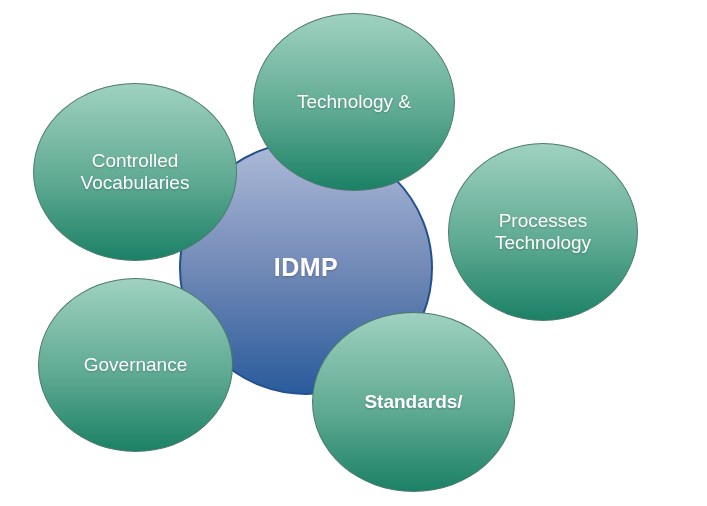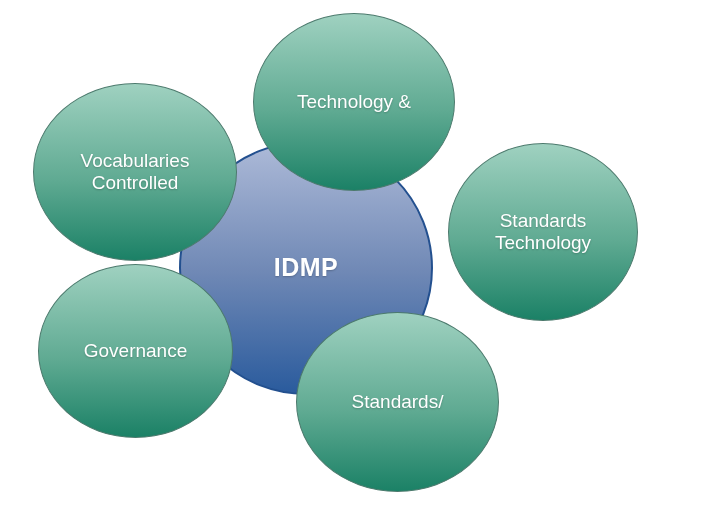--- a/index.html
+++ b/index.html
@@ -41,48 +41,48 @@
   .idmp-label {
     font-size: 25px;
     font-weight: bold;
     letter-spacing: 0.5px;
   }
   
   .node-center { left: 179px; top: 141px; width: 254px; height: 254px; text-align: center; }
   .node-controlled-vocabularies { left: 33px;  top: 83px;  width: 204px; height: 178px; }
   .node-technology-data        { left: 253px; top: 13px;  width: 202px; height: 178px; }
   .node-business-processes     { left: 448px; top: 143px; width: 190px; height: 178px; }
-  .node-governance             { left: 38px;  top: 264px; width: 195px; height: 174px; }
-  .node-standards-policies     { left: 296px; top: 312px; width: 203px; height: 180px; }
+  .node-governance             { left: 38px;  top: 278px; width: 195px; height: 174px; }
+  .node-standards-policies     { left: 312px; top: 312px; width: 203px; height: 180px; font-weight: bold; }
 </style>
 </head>
 <body>
 
 <div class="canvas">
 
   <div class="circle blue node-center">
     <div class="label idmp-label">IDMP</div>
   </div>
 
   <div class="circle green node-controlled-vocabularies">
     <div class="label">
+      <span>Controlled</span>
       <span>Vocabularies</span>
-      <span>Controlled</span>
     </div>
   </div>
 
   <div class="circle green node-technology-data">
     <div class="label">
       <span>Technology &amp;</span>
     </div>
   </div>
 
   <div class="circle green node-business-processes">
     <div class="label">
-      <span>Standards</span>
+      <span>Processes</span>
       <span>Technology</span>
     </div>
   </div>
 
   <div class="circle green node-governance">
     <div class="label">
       <span>Governance</span>
       <span></span>
     </div>
   </div>

